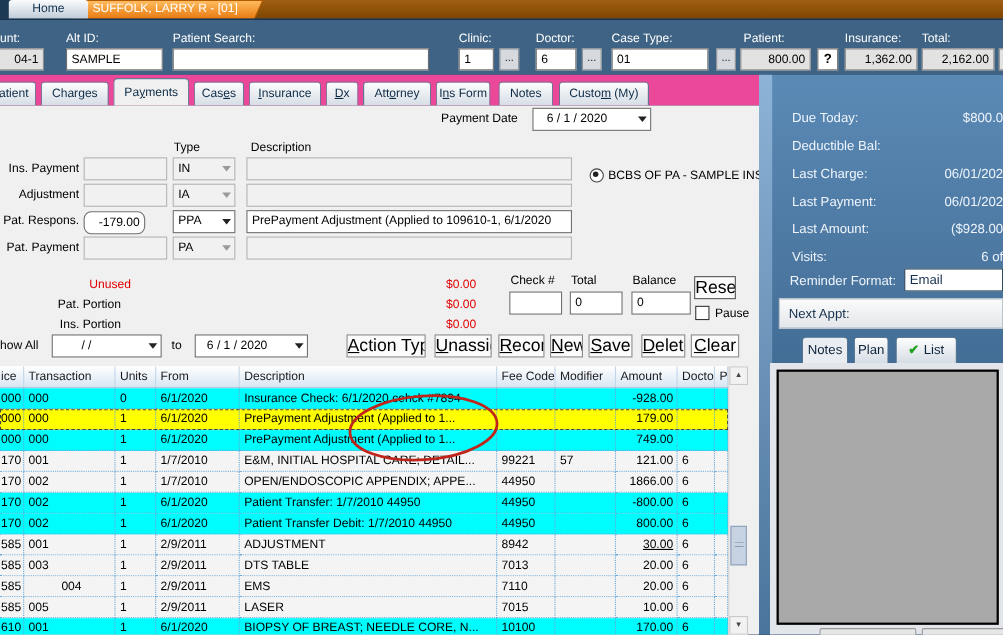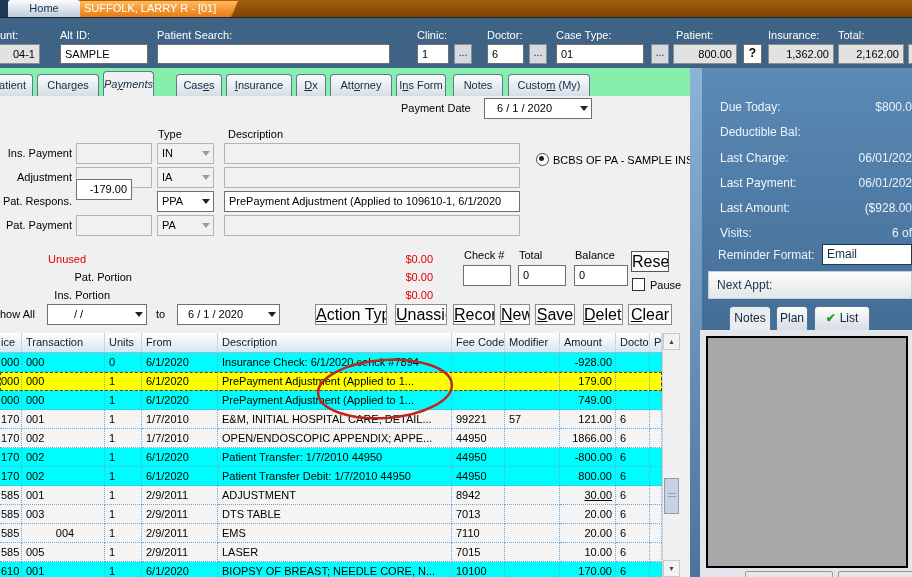--- a/index.html
+++ b/index.html
@@ -22,21 +22,21 @@
   .hlbl{position:absolute;top:11px;font-size:11px;color:#fff;white-space:nowrap;}
   .hbox{position:absolute;top:26px;height:20px;box-sizing:border-box;border:1px solid #6e6e6e;
        background:#fff;font-size:11px;line-height:18px;padding:0 4px;color:#000;white-space:nowrap;overflow:hidden;}
   .hbox.gray{background:#e2e2e2;border-color:#8d8d8d;text-align:right;}
   .dots-btn{position:absolute;top:26px;width:18px;height:20px;box-sizing:border-box;
        background:#d6dade;border:1px solid #8a9097;font-size:10px;color:#222;
        text-align:center;line-height:16px;}
   .help-btn{position:absolute;top:26px;width:19px;height:20px;box-sizing:border-box;background:#fff;
        border:1px solid #6e6e6e;font-size:12px;font-weight:bold;color:#000;text-align:center;line-height:17px;}
   
-  .nav-row{position:absolute;left:0;top:68px;width:690px;height:28px;background:#86efac;}
+  .nav-row{position:absolute;left:0;top:68px;width:690px;height:28px;background:#ec4899;}
   .ntab{position:absolute;top:6px;height:22px;box-sizing:border-box;
        background:linear-gradient(180deg,#fdfdfd,#d5dde5);border:1px solid #5c7a94;border-bottom:none;
        border-radius:4px 4px 0 0;font-size:11px;color:#0d2b47;text-align:center;line-height:21px;white-space:nowrap;overflow:hidden;}
   .ntab.active{top:3px;height:25px;background:#f0f0f0;line-height:25px;z-index:3;}
   
   .content{position:absolute;left:0;top:96px;width:690px;height:481px;background:#f0f0f0;}
   .clbl{position:absolute;font-size:11px;color:#000;white-space:nowrap;}
   .cbox{position:absolute;height:21px;box-sizing:border-box;border:1px solid #707070;background:#fff;
        font-size:11px;line-height:19px;padding:0 4px;color:#000;white-space:nowrap;overflow:hidden;}
   .cbox.dis{background:#f1f1f1;border-color:#b4b4b4;}
@@ -126,21 +126,21 @@
     <span class="hlbl" style="left:768px">Insurance:</span>
     <div class="hbox gray" style="left:768px;width:66px">1,362.00</div>
     <span class="hlbl" style="left:838px">Total:</span>
     <div class="hbox gray" style="left:838px;width:66px">2,162.00</div>
     <div class="hbox gray" style="left:908px;width:20px"></div>
   </div>
 
   <div class="nav-row" id="nav-tabs">
       <div class="ntab" style="left: -8px; width: 41px;">atient</div>
       <div class="ntab" style="left: 37px; width: 62px;">Char<u>g</u>es</div>
-      <div class="ntab active" style="left: 103px; width: 51px; font-style: italic;">Pa<u>y</u>ments</div>
+      <div class="ntab active" style="left: 103px; width: 69px;">Pa<u>y</u>ments</div>
       <div class="ntab" style="left: 176px; width: 46px;">Cas<u>e</u>s</div>
       <div class="ntab" style="left: 226px; width: 66px;"><u>I</u>nsurance</div>
       <div class="ntab" style="left: 296px; width: 30px;"><u>D</u>x</div>
       <div class="ntab" style="left: 330px; width: 62px;">Att<u>o</u>rney</div>
       <div class="ntab" style="left: 396px; width: 50px;">I<u>n</u>s Form</div>
       <div class="ntab" style="left: 453px; width: 50px;">Notes</div>
       <div class="ntab" style="left: 508px; width: 82px;">Custo<u>m</u> (My)</div>
     </div>
 
   <div class="content">
@@ -157,38 +157,38 @@
     <div id="entry-rows">
         <span class="clbl" style="left: 0px; top: 51px; width: 72px; text-align: right;">Ins. Payment</span>
         <div class="cbox amount-box dis" style="left: 76px; top: 47px; width: 76px;"></div>
         <div class="cbox dis" style="left: 157px; top: 47px; width: 57px;"><span>IN</span><span class="combo-arrow dis"></span></div>
         <div class="cbox dis" style="left: 224px; top: 47px; width: 296px;"></div>
         <span class="clbl" style="left: 0px; top: 75px; width: 72px; text-align: right;">Adjustment</span>
         <div class="cbox amount-box dis" style="left: 76px; top: 71px; width: 76px;"></div>
         <div class="cbox dis" style="left: 157px; top: 71px; width: 57px;"><span>IA</span><span class="combo-arrow dis"></span></div>
         <div class="cbox dis" style="left: 224px; top: 71px; width: 296px;"></div>
         <span class="clbl" style="left: 0px; top: 99px; width: 72px; text-align: right;">Pat. Respons.</span>
-        <div class="cbox amount-box" style="left: 76px; top: 83px; width: 56px;">-179.00</div>
+        <div class="cbox amount-box" style="left: 76px; top: 96px; width: 56px; border-radius: 7px;">-179.00</div>
         <div class="cbox" style="left: 157px; top: 95px; width: 57px;"><span>PPA</span><span class="combo-arrow"></span></div>
         <div class="cbox" style="left: 224px; top: 95px; width: 296px;">PrePayment Adjustment (Applied to 109610-1, 6/1/2020</div>
         <span class="clbl" style="left: 0px; top: 123px; width: 72px; text-align: right;">Pat. Payment</span>
         <div class="cbox amount-box dis" style="left: 76px; top: 119px; width: 76px;"></div>
         <div class="cbox dis" style="left: 157px; top: 119px; width: 57px;"><span>PA</span><span class="combo-arrow dis"></span></div>
         <div class="cbox dis" style="left: 224px; top: 119px; width: 296px;"></div>
       </div>
 
     <div class="radio" style="left:536px;top:57px">
         <div class="dot"></div>
       </div>
     <span class="clbl" style="left:553px;top:58px">BCBS OF PA - SAMPLE INS</span>
 
     <div id="totals-rows">
-        <span class="clbl red" style="left: 0px; top: 157px; width: 86px; text-align: right;">Unused</span>
+        <span class="clbl red" style="left: 0px; top: 157px; width: 119px; text-align: right;">Unused</span>
         <span class="clbl red" style="left: 350px; top: 157px; width: 83px; text-align: right;">$0.00</span>
-        <span class="clbl" style="left: 0px; top: 175px; width: 110px; text-align: right; padding-left: 22px;">Pat. Portion</span>
+        <span class="clbl" style="left: 0px; top: 175px; width: 110px; text-align: right;">Pat. Portion</span>
         <span class="clbl red" style="left: 350px; top: 175px; width: 83px; text-align: right;">$0.00</span>
         <span class="clbl" style="left: 0px; top: 193px; width: 110px; text-align: right;">Ins. Portion</span>
         <span class="clbl red" style="left: 350px; top: 193px; width: 83px; text-align: right;">$0.00</span>
       </div>
 
     <span class="clbl" style="left:464px;top:153px">Check #</span>
     <span class="clbl" style="left:519px;top:153px">Total</span>
     <span class="clbl" style="left:575px;top:153px">Balance</span>
     <div class="cbox" style="left:463px;top:169px;width:48px"></div>
     <div class="cbox" style="left:518px;top:169px;width:48px">0</div>

